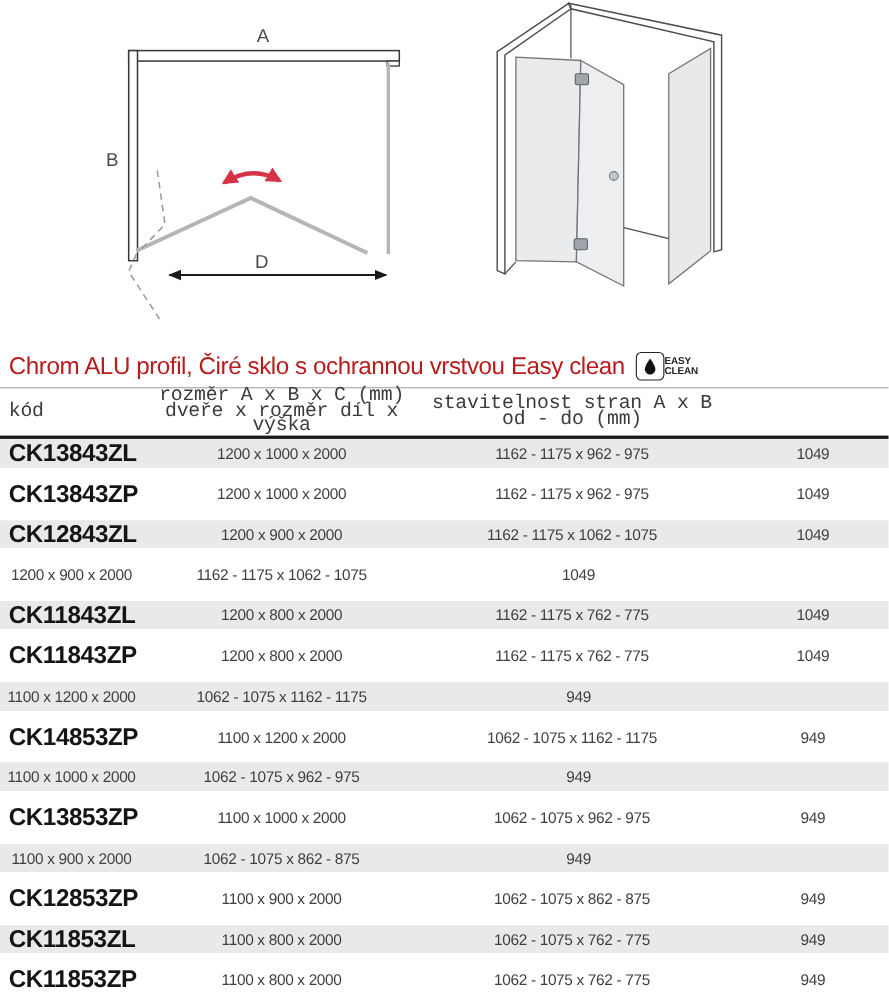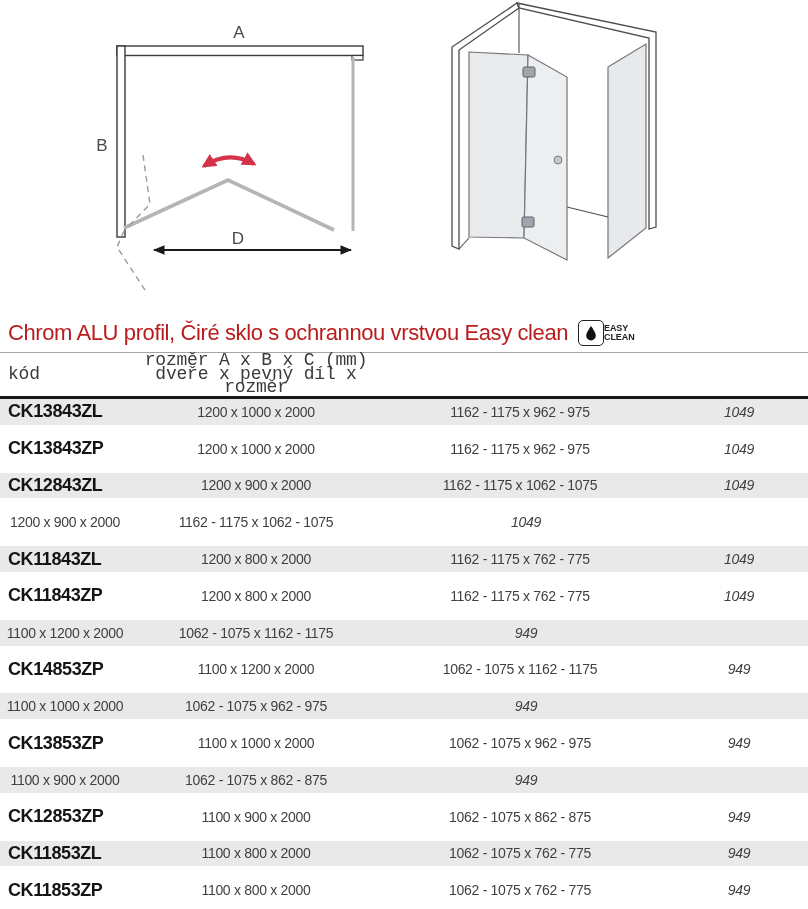--- a/index.html
+++ b/index.html
@@ -51,23 +51,23 @@
     display:grid;grid-template-columns:130px 252px 276px 150px;
     height:36.8px;box-sizing:border-box;padding-bottom:11px;
   }
   .trow.odd{background:#e9e9e9;background-clip:content-box;}
   .cell{
     display:flex;align-items:center;justify-content:center;
     font-size:14px;color:#3f3f3f;letter-spacing:-0.3px;white-space:nowrap;
   }
   .cell.c-kod{
     justify-content:flex-start;padding-left:8px;
-    font-size:18px;font-weight:bold;color:#141414;letter-spacing:-0.4px;
-  }
-  .cell.c-vstup{padding-left:12px;font-style:italic;}
+    font-size:22px;font-weight:bold;color:#141414;letter-spacing:-0.4px;
+  }
+  .cell.c-vstup{padding-left:12px;}
 </style>
 </head>
 <body>
 
 <div id="stage">
 
   <svg id="diag-left" class="diag" viewBox="0 0 404 300">
     <defs>
       <marker id="red-arrow" viewBox="0 0 10 10" refX="8" refY="5" markerWidth="3.4" markerHeight="3.4" orient="auto-start-reverse">
         <path d="M0,0 L10,5 L0,10 z" fill="#d5334a"></path>
@@ -135,21 +135,25 @@
     </div>
   </div>
 
   <div class="spec-table">
     <div class="thead">
       <div class="hcell h-kod">
         <span>kód</span>
       </div>
       <div class="hcell">
         <span>rozměr A x B x C (mm)</span>
-        <span>dveře x pevný díl x rozměr</span>
+        <span>dveře x rozměr díl x výška</span>
+      </div>
+      <div class="hcell">
+        <span>stavitelnost stran A x B</span>
+        <span>od - do (mm)</span>
       </div>
     </div>
     <div class="tbody" id="tbody">
         <div class="trow odd">
           <div class="cell c-kod">CK13843ZL</div>
           <div class="cell c-rozmer">1200 x 1000 x 2000</div>
           <div class="cell c-stavitelnost">1162 - 1175 x 962 - 975</div>
           <div class="cell c-vstup">1049</div>
         </div>
         <div class="trow even">

